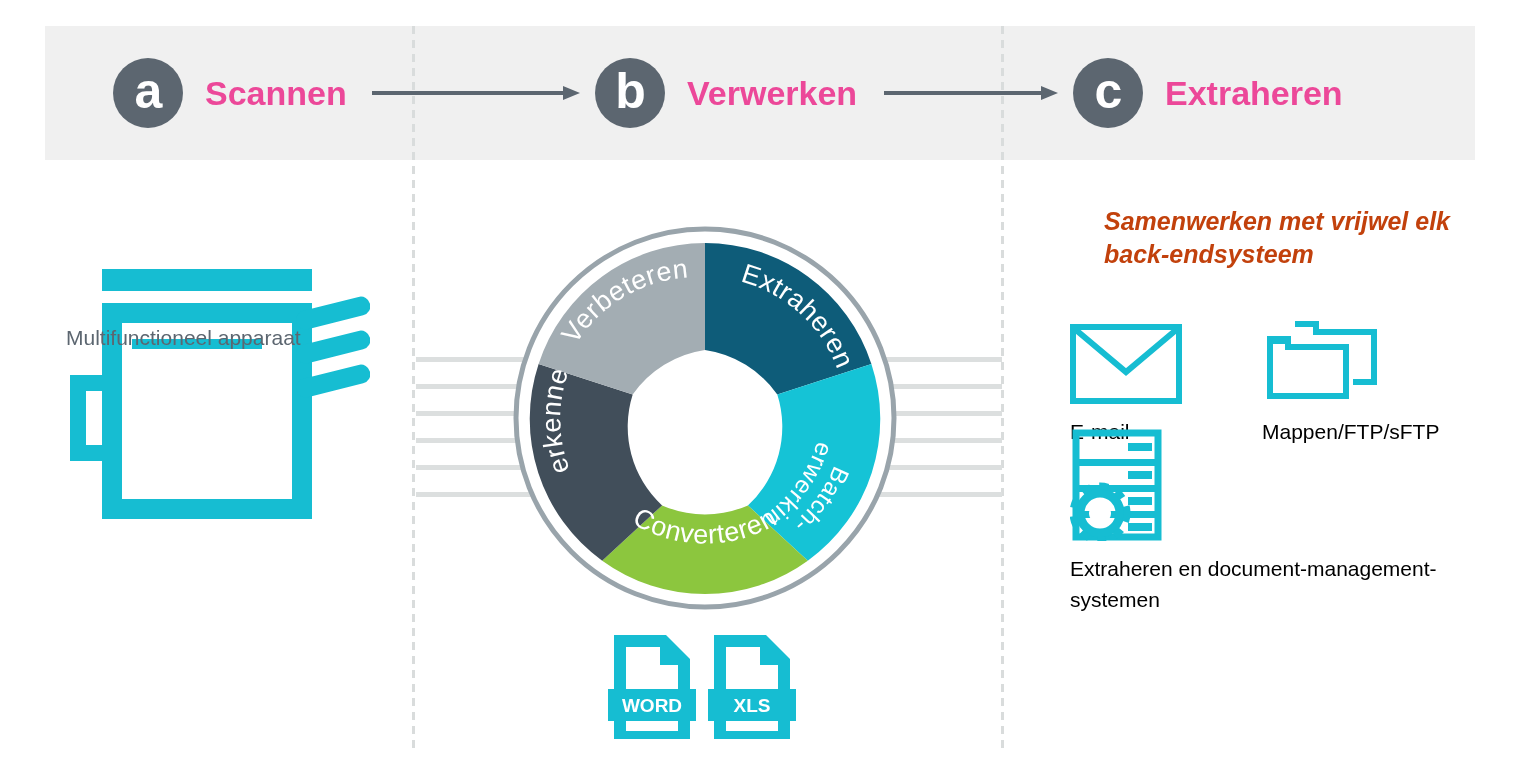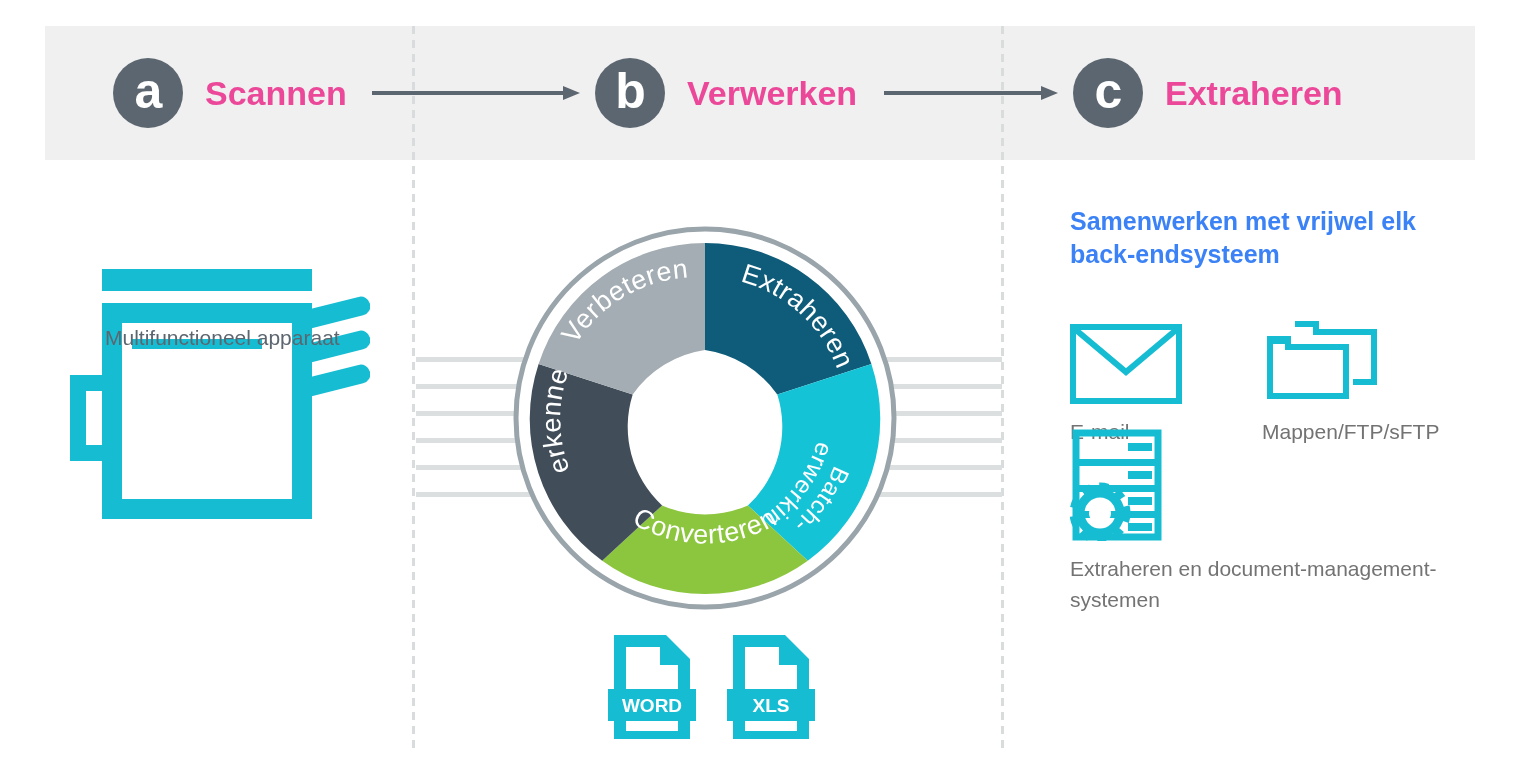--- a/index.html
+++ b/index.html
@@ -75,21 +75,21 @@
   #divider-1 { left: 412px; }
   #divider-2 { left: 1001px; }
 
   
   .panel-left { position: absolute; left: 70px; top: 265px; }
   .caption {
     color: #5c6670;
     font-size: 21px;
     line-height: 31px;
   }
-  #mfp-caption { position: absolute; left: 66px; top: 322px; width: 260px; margin-left: 39px; }
+  #mfp-caption { position: absolute; left: 66px; top: 322px; width: 260px; }
 
   
   #donut-wrap { position: absolute; left: 513px; top: 226px; }
   .seg-label {
     fill: #ffffff;
     font-family: "Liberation Sans", sans-serif;
     font-size: 27px;
     letter-spacing: 0.5px;
   }
   .seg-label-sm { font-size: 24px; }
@@ -103,39 +103,40 @@
   }
   #feedlines-left  { left: 416px; }
   #feedlines-left  .fl { width: 160px; }
   #feedlines-right { left: 836px; }
   #feedlines-right .fl { width: 166px; }
 
   
   #file-icons {
     position: absolute;
     left: 608px; top: 631px;
-    display: flex; gap: 31px;
+    display: flex; gap: 12px;
   }
   .file-ico { position: relative; width: 88px; height: 112px; }
 
   
   #right-title {
     position: absolute;
-    left: 1070px; top: 205px;
+    left: 1104px; top: 205px;
     width: 400px;
     font-size: 25px;
     font-weight: bold;
-    color: #3b82f6;
+    color: #c2410c;
     line-height: 33px;
+    font-style: italic;
   }
   .rcell { position: absolute; }
   .rcell .ricon { height: 104px; display: flex; align-items: flex-end; }
   .rcell .rlabel {
     margin-top: 12px;
-    color: #737373;
+    color: #000000;
     font-size: 21px;
     line-height: 31px;
   }
   #cell-email      { left: 1070px; top: 300px; }
   #cell-folders    { left: 1262px; top: 300px; }
   #cell-sharepoint { left: 1070px; top: 437px; }
   #cell-cloud      { left: 1262px; top: 437px; }
 </style>
 </head>
 <body>

